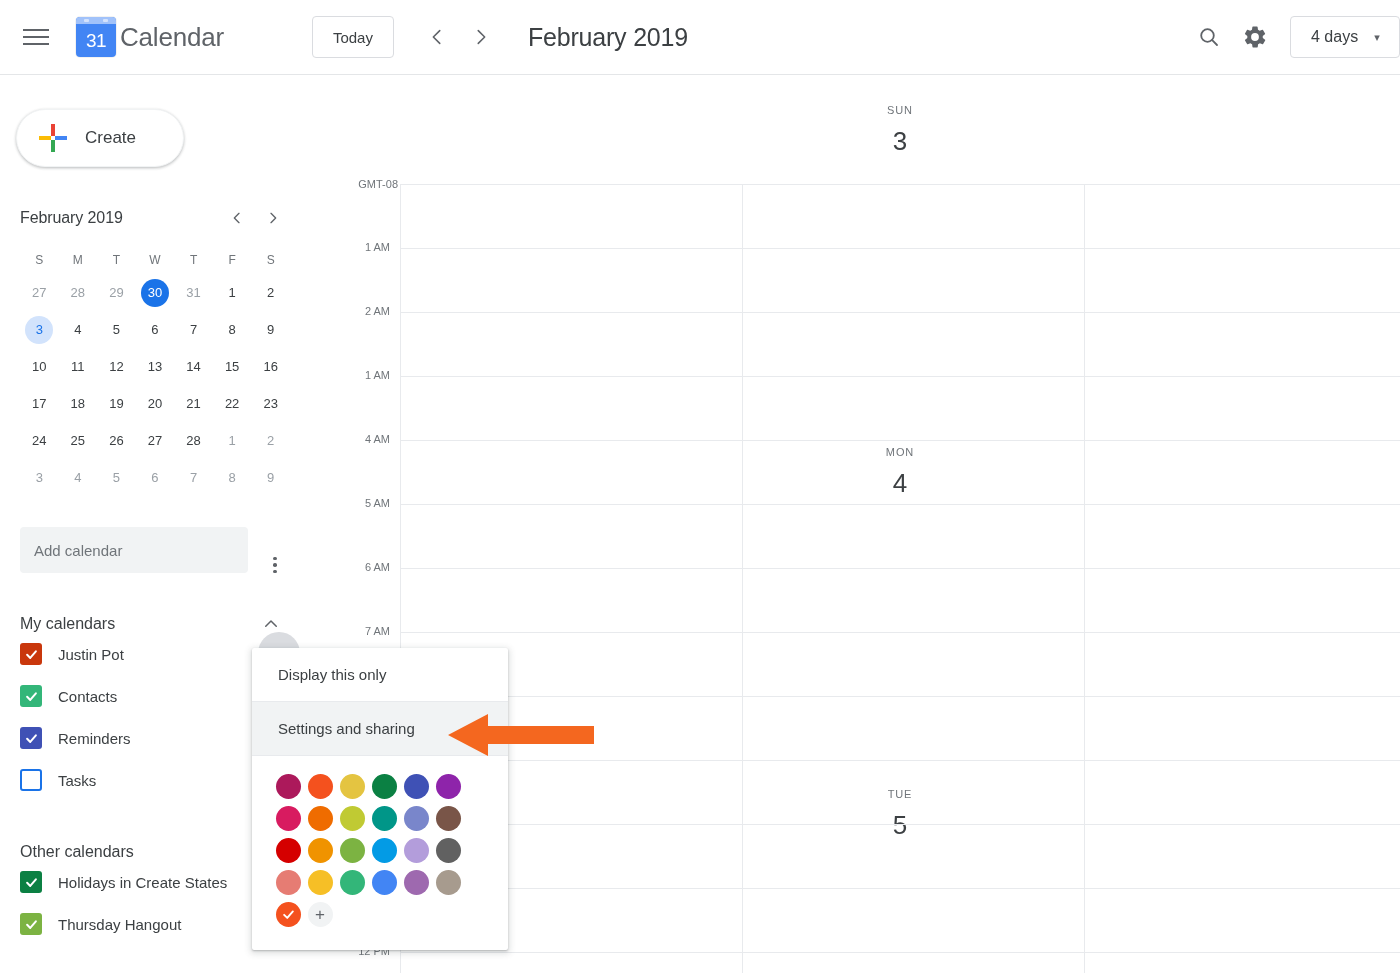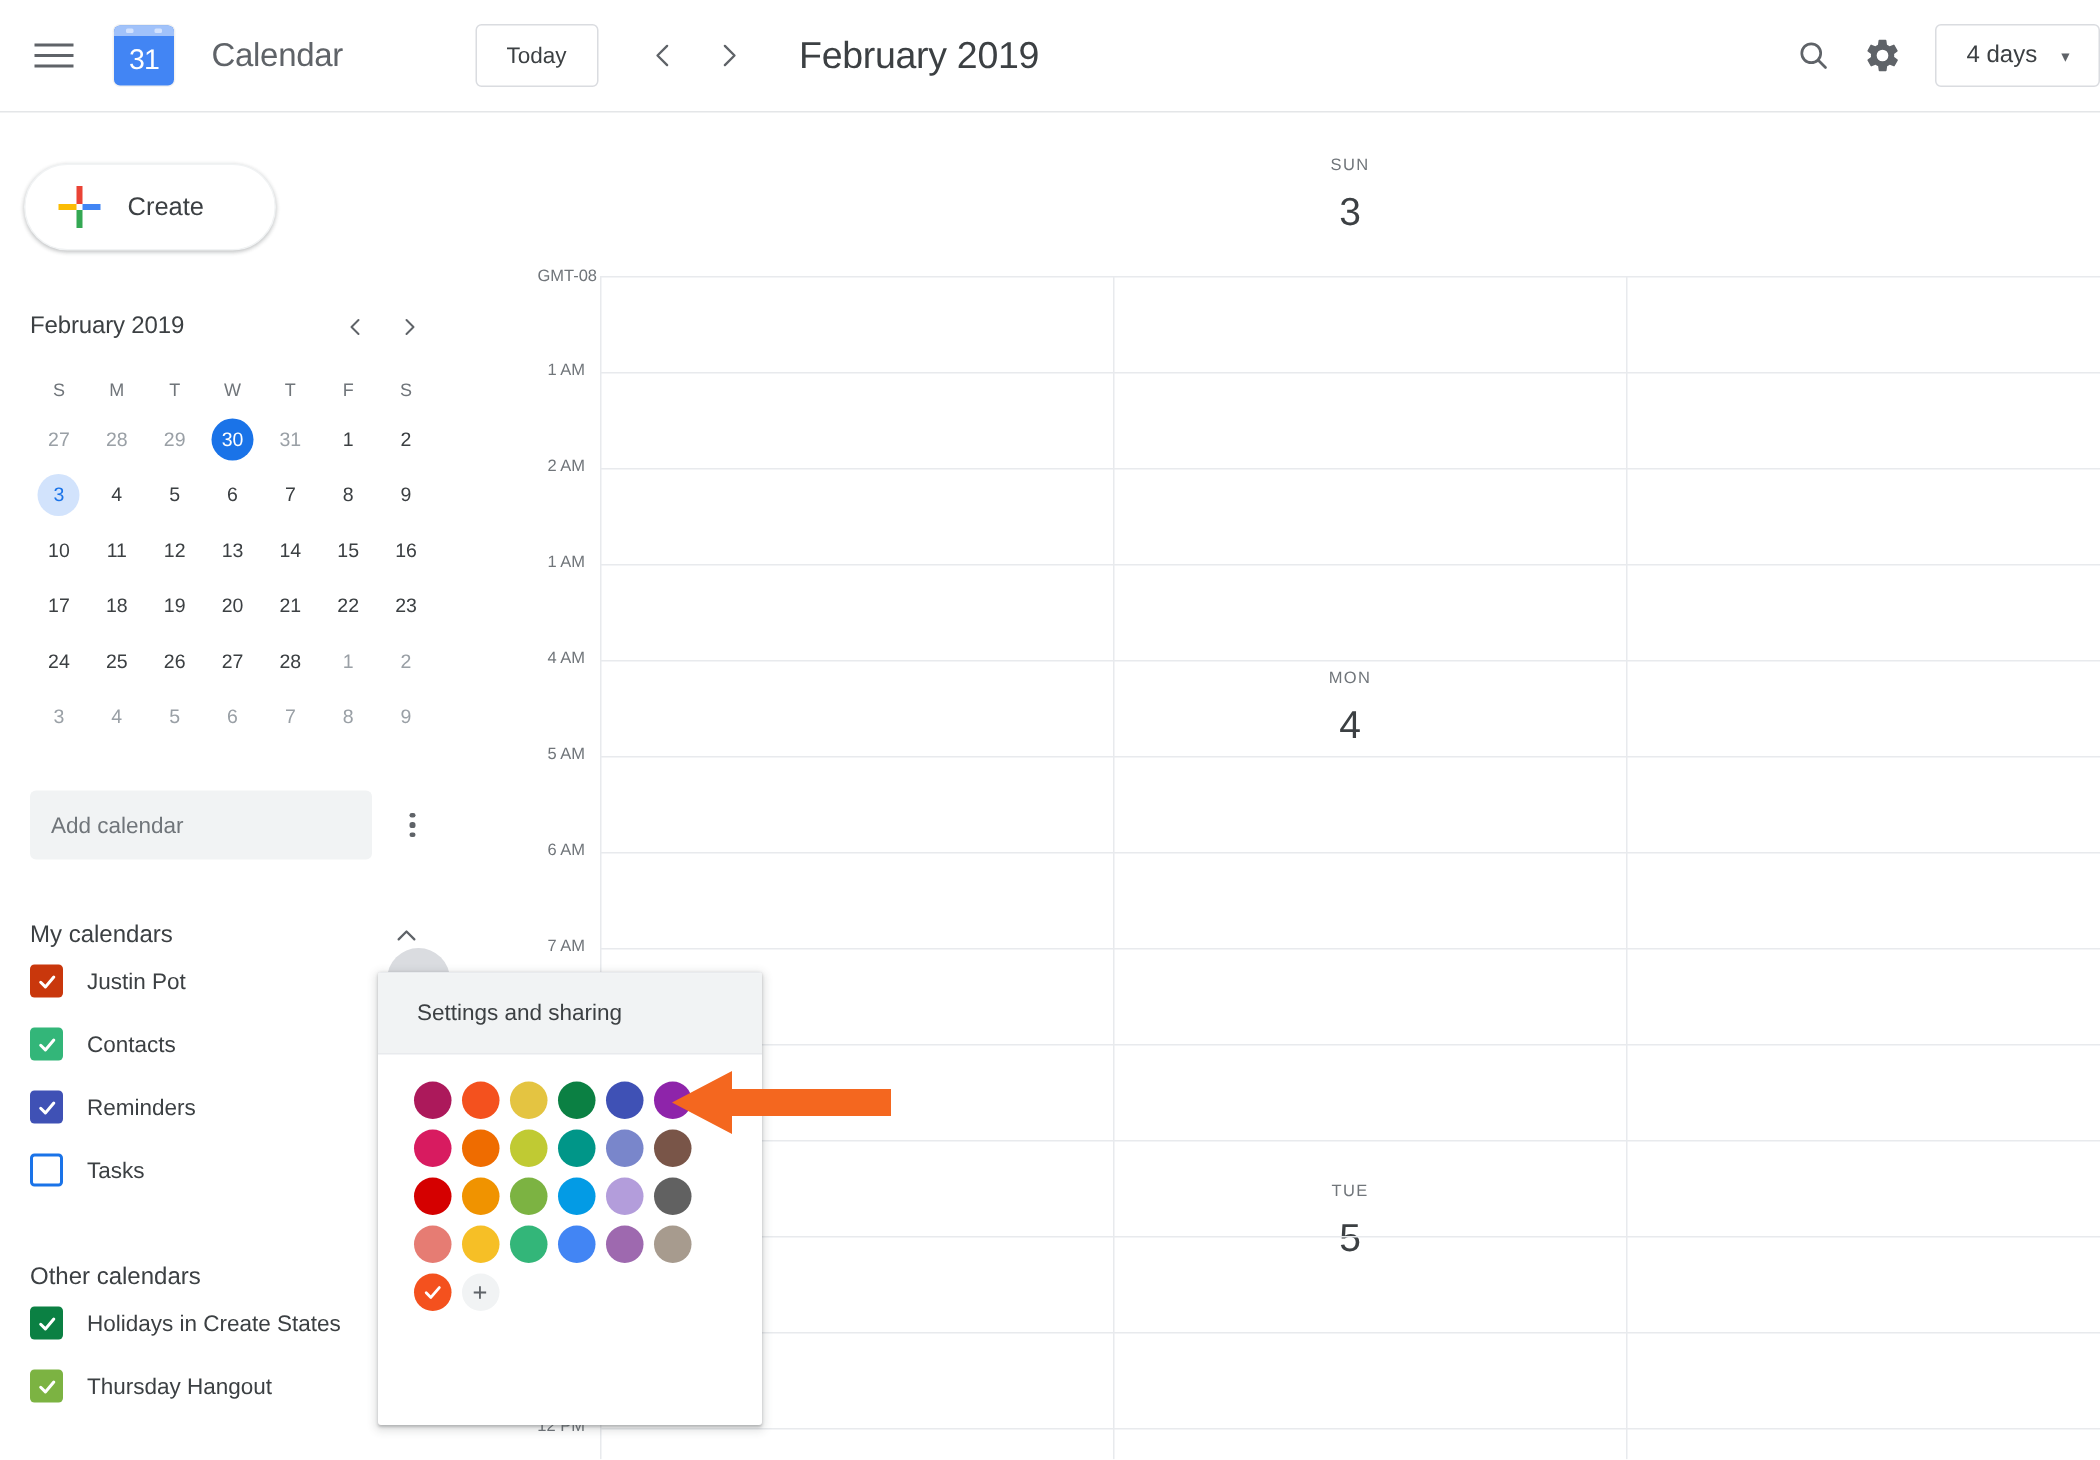--- a/index.html
+++ b/index.html
@@ -35,21 +35,21 @@
     position: absolute; top:0; left:0; right:0; height: 7px; background:#a1c2fa;
   }
   .gcal-logo .peg { position:absolute; top:2px; width:5px; height:3px; background:#d3e2fd; border-radius:1px; }
   .gcal-logo .peg.l { left: 8px; }
   .gcal-logo .peg.r { right: 8px; }
   .gcal-logo .num {
     position:absolute; left:0; right:0; top: 7px; bottom:0;
     display:flex; align-items:center; justify-content:center;
     color:#fff; font-size: 19px; font-weight: 500; letter-spacing: -0.5px;
   }
-  .brand-title { margin-left: 25px; font-size: 22px; color: #5f6368; font-weight: 400; letter-spacing: -0.2px; }
+  .brand-title { margin-left: 4px; font-size: 26px; color: #5f6368; font-weight: 400; letter-spacing: -0.2px; }
 
   .today-btn {
     margin-left: 88px; height: 42px; padding: 0 20px;
     border: 1px solid #dadce0; border-radius: 4px; background: #fff;
     font-size: 15px; color: #3c4043; cursor: pointer;
     display:flex; align-items:center; font-family: "Liberation Sans", sans-serif;
   }
   .nav-arrows { display:flex; align-items:center; margin-left: 26px; gap: 10px; }
   .nav-arrow {
     width: 34px; height: 34px; border-radius: 50%; cursor:pointer;
@@ -109,21 +109,21 @@
   }
   .mini-day span {
     width: 28px; height: 28px; border-radius: 50%;
     display:flex; align-items:center; justify-content:center;
   }
   .mini-day.muted span { color:#9aa0a6; }
   .mini-day.today span { background:#1a73e8; color:#fff; font-weight:500; }
   .mini-day.selected span { background:#d2e3fc; color:#1a73e8; font-weight:500; }
 
   
-  .addcal-row { margin: 34px 0 0 20px; display:flex; align-items:center; width: 270px; }
+  .addcal-row { margin: 34px 0 0 20px; display:flex; align-items:flex-end; width: 270px; }
   .addcal-input {
     width: 228px; height: 46px; background:#f1f3f4; border:none; border-radius:4px;
     padding: 0 14px; font-size: 15px; color:#3c4043;
     font-family: "Liberation Sans", sans-serif;
   }
   .addcal-input::placeholder { color:#70757a; }
   .kebab { width: 30px; margin-left: 12px; display:flex; flex-direction:column; align-items:center; gap:3px; cursor:pointer; }
   .kebab i { width: 3.5px; height: 3.5px; border-radius:50%; background:#5f6368; display:block; }
 
   
@@ -539,20 +539,21 @@
         </div>
       <div class="vline" style="left:412px;"></div>
       <div class="vline" style="left:754px;"></div>
       <div class="vline" style="left:70px;"></div>
     </div>
   </div>
 
   <div class="avatar-peek"></div>
 
   <div class="ctx-menu">
+    <div class="ctx-item">Display this only</div>
     <div class="ctx-div"></div>
     <div class="ctx-item hover">Settings and sharing</div>
     <div class="ctx-div"></div>
     <div class="swatches" id="swatch-grid">
         <div class="swatch-cell">
           <div class="swatch" style="background: rgb(172, 25, 91);"></div>
         </div>
         <div class="swatch-cell">
           <div class="swatch" style="background: rgb(244, 81, 30);"></div>
         </div>

